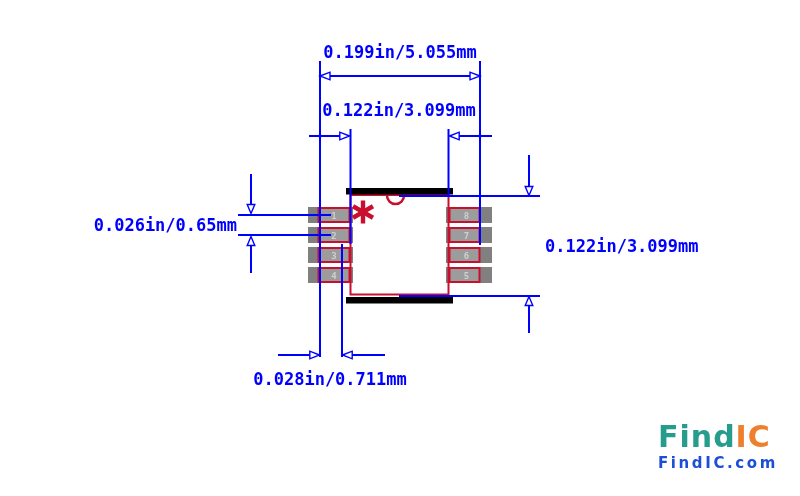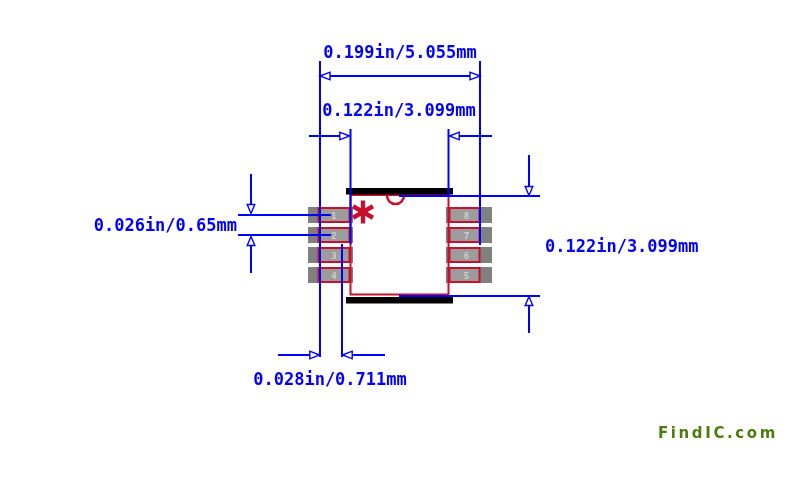--- a/index.html
+++ b/index.html
@@ -18,21 +18,21 @@
   .pin-num{font-family:"DejaVu Sans Mono", monospace;font-size:9px;font-weight:bold;fill:#cfcfcf;text-anchor:middle;}
   .body-outline{fill:none;stroke:#c8102e;stroke-width:2;}
   .bar{fill:#000000;}
   .red-mark{fill:#c8102e;}
   .red-arc{fill:none;stroke:#c8102e;stroke-width:2.5;}
 
   
   .logo{position:absolute;left:658px;top:422px;line-height:1;}
   .logo-find{font-size:30px;font-weight:bold;color:#269c8d;letter-spacing:1px;}
   .logo-ic{font-size:30px;font-weight:bold;color:#ee7f2d;letter-spacing:1px;}
-  .logo-domain{margin-top:4px;font-size:15px;font-weight:bold;color:#4d7c0f;letter-spacing:2.6px;}
+  .logo-domain{margin-top:4px;font-size:15px;font-weight:bold;color:#1d4ed8;letter-spacing:2.6px;}
 </style>
 </head>
 <body>
 
 <div class="stage">
   <svg width="800" height="496" viewBox="0 0 800 496">
 
     <g>
       <g>
         <rect class="pad" x="308" y="207" width="45" height="16"></rect>
@@ -134,15 +134,16 @@
       <text class="dim-text anchor-mid" x="330" y="385">0.028in/0.711mm</text>
       <line class="dim-line" x1="342" y1="244" x2="342" y2="357"></line>
       <line class="dim-line" x1="278" y1="355" x2="311" y2="355"></line>
       <polygon class="dim-arrow" points="319.5,355 309.8,351.2 309.8,358.8"></polygon>
       <line class="dim-line" x1="352" y1="355" x2="385" y2="355"></line>
       <polygon class="dim-arrow" points="342.5,355 352.2,351.2 352.2,358.8"></polygon>
     </g>
   </svg>
 
   <div class="logo">
+    <div><span class="logo-find">Find</span><span class="logo-ic">IC</span></div>
     <div class="logo-domain">FindIC.com</div>
   </div>
 </div>
 
 </body></html>

